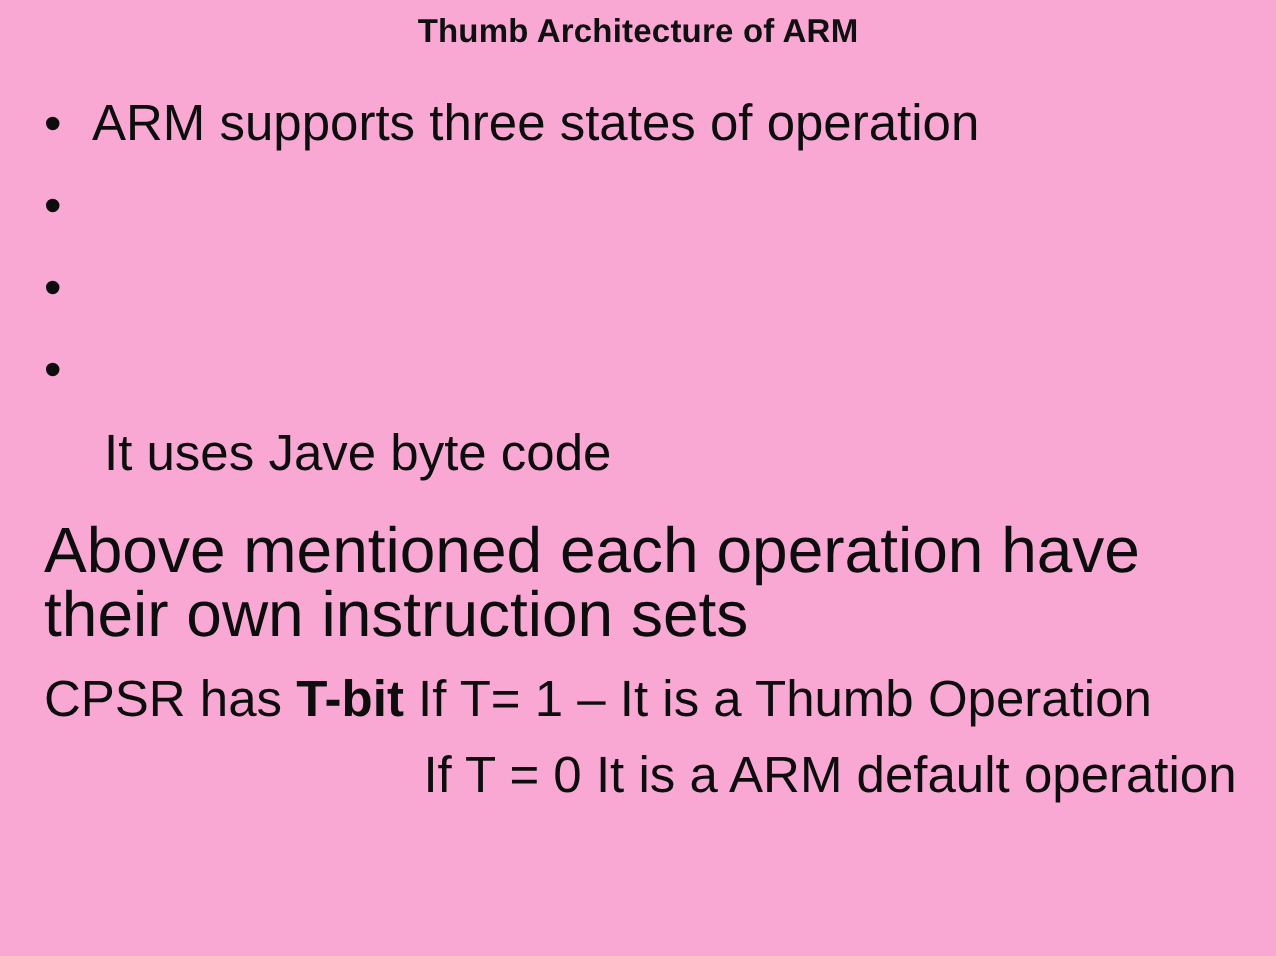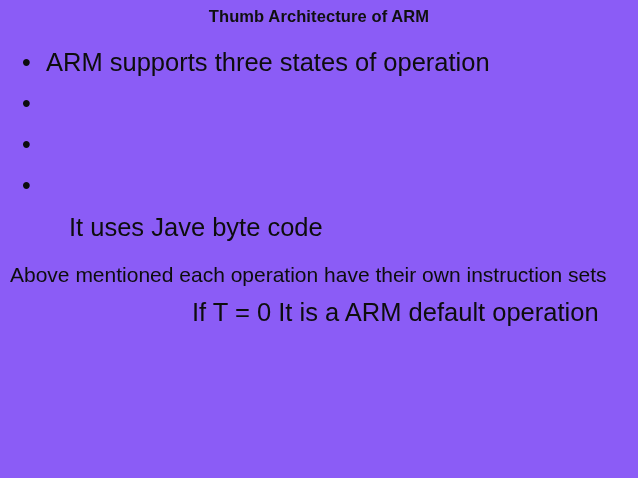--- a/index.html
+++ b/index.html
@@ -11,21 +11,21 @@
     height: 478px;
     background: #ffffff;
     font-family: "Liberation Sans", sans-serif;
     color: #000000;
     overflow: hidden;
   }
   .slide {
     position: relative;
     width: 638px;
     height: 478px;
-    background: #8b5cf6;
+    background: #f9a8d4;
     box-sizing: border-box;
   }
   .slide-title {
     position: absolute;
     top: 6px;
     left: 0;
     width: 638px;
     text-align: center;
     font-size: 16.5px;
     font-weight: bold;
@@ -56,31 +56,31 @@
   }
   .bullet-text {
     font-size: 25.5px;
     line-height: 33px;
     color: #0d0d0d;
     white-space: nowrap;
     text-align: center;
   }
   .sub-line {
     height: 41px;
-    padding-left: 69px;
+    padding-left: 52px;
     font-size: 25.5px;
     line-height: 34px;
     color: #0d0d0d;
     box-sizing: border-box;
     white-space: nowrap;
   }
   .para {
-    padding-left: 10px;
+    padding-left: 22px;
     padding-right: 26px;
-    font-size: 21px;
+    font-size: 32px;
     line-height: 32px;
     color: #0d0d0d;
   }
   .para-gap {
     margin-top: 8px;
   }
   .line-cpsr {
     padding-left: 22px;
     font-size: 25.5px;
     line-height: 34px;
@@ -91,20 +91,21 @@
   .line-cpsr b {
     font-weight: bold;
   }
   .line-indent {
     padding-left: 192px;
     font-size: 25.5px;
     line-height: 34px;
     color: #0d0d0d;
     margin-top: 4px;
     white-space: nowrap;
+    text-align: center;
   }
 </style>
 </head>
 <body>
 
 <div class="slide">
 
   <div class="slide-title">Thumb Architecture of ARM</div>
 
   <div class="body-block">
@@ -123,17 +124,20 @@
     </div>
 
     <div class="bullet-row">
       <span class="bullet-mark">•</span>
     </div>
 
     <div class="sub-line">It uses Jave byte code</div>
 
     <div class="para para-gap">Above mentioned each operation have their own instruction sets</div>
 
+    <div class="line-cpsr">
+      <span>CPSR has </span><b>T-bit</b><span> If T= 1 – It is a Thumb Operation</span>
+    </div>
 
     <div class="line-indent">If T = 0 It is a ARM default operation</div>
 
   </div>
 </div>
 
 </body></html>

